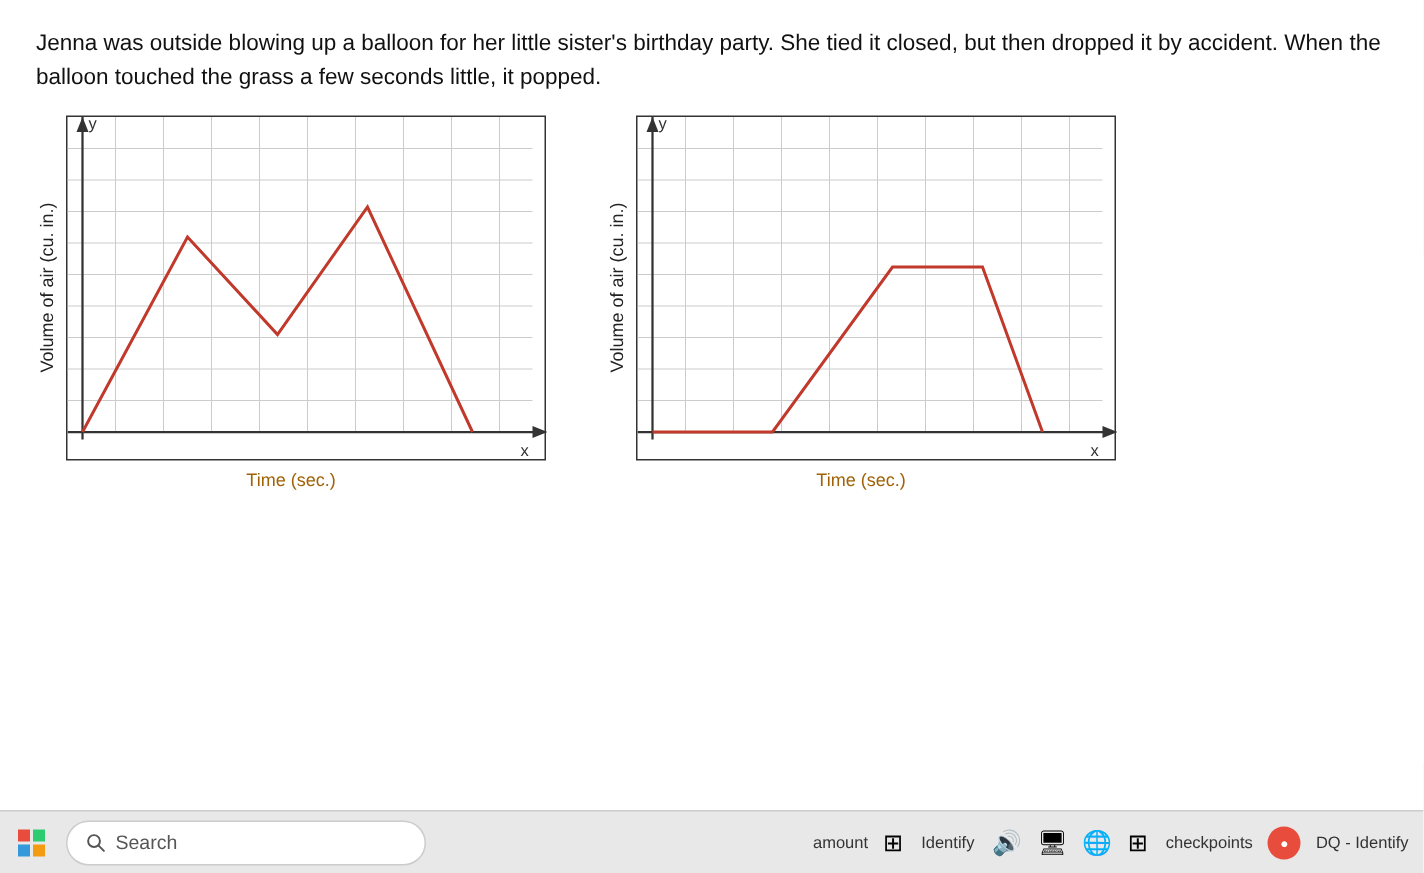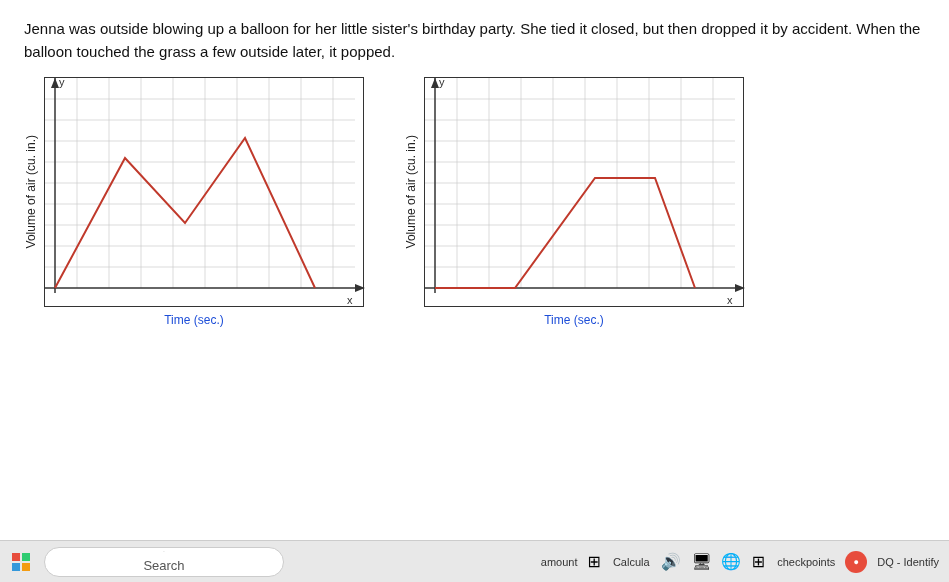--- a/index.html
+++ b/index.html
@@ -67,21 +67,21 @@
       position: relative;
       width: 320px;
       height: 230px;
       border: 1.5px solid #333;
       background: #fff;
       overflow: visible;
     }
 
     .x-label {
       font-size: 12px;
-      color: #1d4ed8;
+      color: #a16207;
       margin-top: 6px;
       text-align: center;
     }
 
     .taskbar {
       height: 42px;
       background: #e8e8e8;
       display: flex;
       align-items: center;
       padding: 0 6px;
@@ -115,21 +115,20 @@
       display: flex;
       align-items: center;
       background: white;
       border: 1px solid #ccc;
       border-radius: 20px;
       padding: 3px 12px;
       width: 240px;
       height: 30px;
       gap: 6px;
       cursor: text;
-      flex-direction: column;
     }
 
     .search-icon-svg {
       width: 14px;
       height: 14px;
       color: #555;
     }
 
     .search-text-label {
       font-size: 13px;
@@ -161,21 +160,21 @@
     .list-label {
       font-size: 11px;
       color: #333;
       margin-right: 2px;
     }
   </style>
 </head>
 <body>
 
 <div class="main-content">
-  <p class="problem-text">Jenna was outside blowing up a balloon for her little sister's birthday party. She tied it closed, but then dropped it by accident. When the balloon touched the grass a few outside later, it popped.</p>
+  <p class="problem-text">Jenna was outside blowing up a balloon for her little sister's birthday party. She tied it closed, but then dropped it by accident. When the balloon touched the grass a few seconds little, it popped.</p>
 
   <div class="graphs-row">
 
     <div class="graph-container">
       <div class="graph-wrap">
         <div class="y-label">Volume of air (cu. in.)</div>
         <div class="graph-area">
 
           <svg width="320" height="230" style="position:absolute;top:0;left:0;">
 
@@ -283,21 +282,21 @@
     <span class="search-text-label">Search</span>
   </div>
 
   <div class="taskbar-spacer"></div>
 
   <div class="taskbar-icons">
 
     <span class="list-label">amount</span>
 
     <span class="taskbar-icon" title="Calculator">⊞</span>
-    <span class="taskbar-app">Calcula</span>
+    <span class="taskbar-app">Identify</span>
 
     <span class="taskbar-icon">🔊</span>
 
     <span class="taskbar-icon">🖥</span>
 
     <span class="taskbar-icon">🌐</span>
 
     <span class="taskbar-icon">⊞</span>
     <span class="taskbar-app">checkpoints</span>
 

